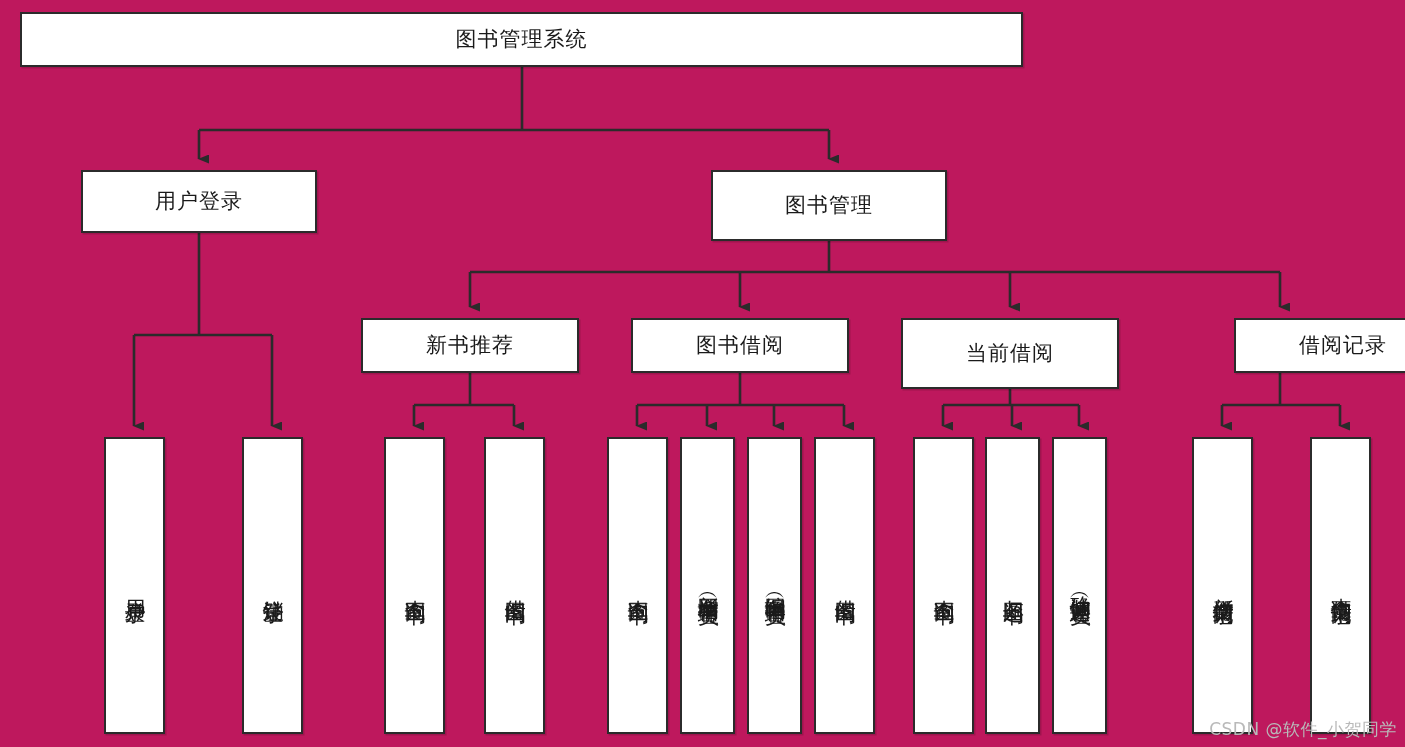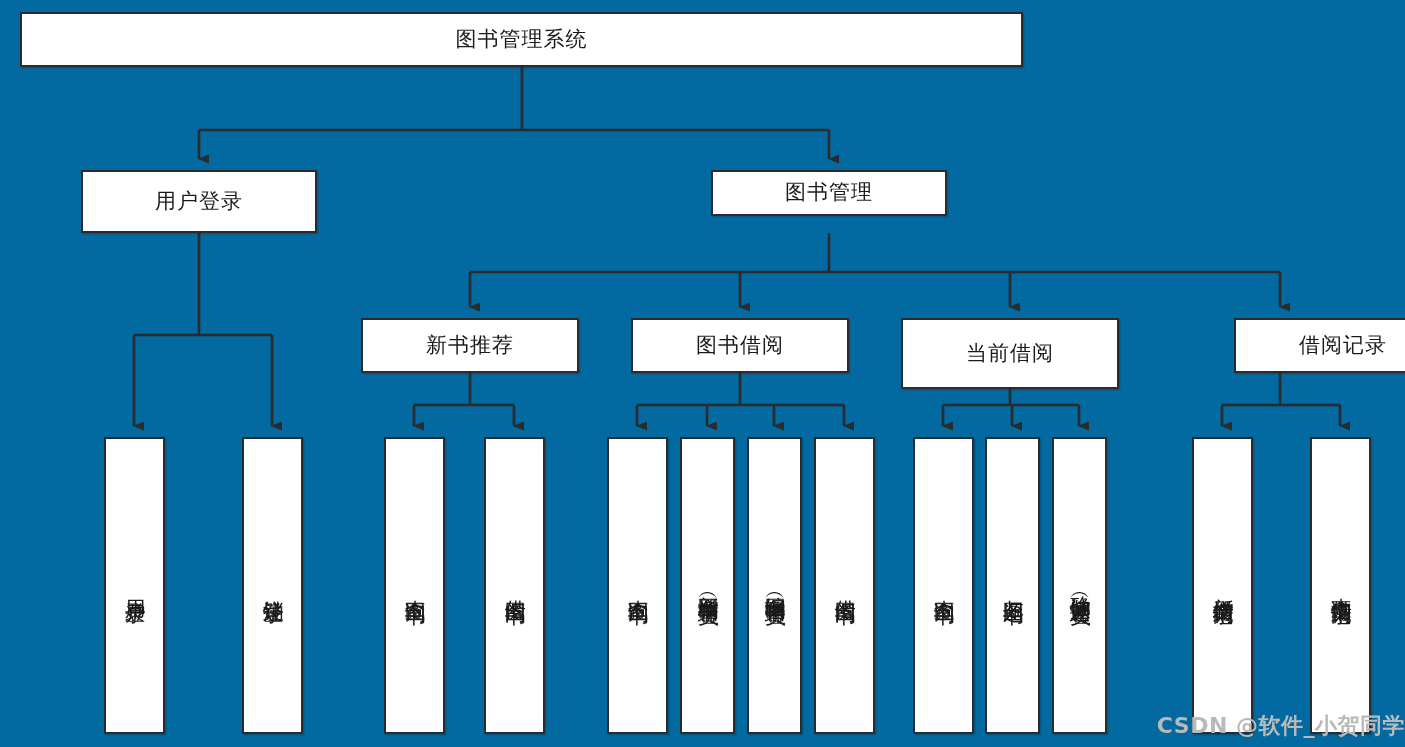--- a/index.html
+++ b/index.html
@@ -7,21 +7,21 @@
     padding: 0;
     background: #ffffff;
   }
   body {
     font-family: "DejaVu Sans", "Liberation Sans", sans-serif;
   }
   #canvas {
     position: relative;
     width: 1405px;
     height: 747px;
-    background: #0369a1;
+    background: #be185d;
     overflow: hidden;
   }
   svg.wires {
     position: absolute;
     left: 0;
     top: 0;
     width: 1405px;
     height: 747px;
     pointer-events: none;
   }
@@ -50,28 +50,27 @@
     letter-spacing: 1.5px;
     padding: 8px 0;
   }
   .node.vert > span {
     display: block;
     writing-mode: vertical-rl;
     text-orientation: upright;
   }
   #watermark {
     position: absolute;
-    right: 0;
+    right: 8px;
     bottom: 6px;
-    font-size: 22px;
+    font-size: 17px;
     color: #b9b9b9;
     letter-spacing: 0.5px;
     white-space: nowrap;
     pointer-events: none;
-    font-weight: bold;
   }
 </style>
 </head>
 <body>
 
 <div id="canvas">
 
   <svg class="wires" viewBox="0 0 1405 747" xmlns="http://www.w3.org/2000/svg">
     <defs>
       <marker id="arrowhead" markerWidth="9" markerHeight="11" refX="4.5" refY="10" orient="auto" markerUnits="userSpaceOnUse">
@@ -115,21 +114,21 @@
       </g>
   </svg>
 
   <div class="node horiz" style="left: 20px; top: 12px; width: 1003px; height: 55px;">
     <span>图书管理系统</span>
   </div>
 
   <div class="node horiz" style="left: 81px; top: 170px; width: 236px; height: 63px;">
     <span>用户登录</span>
   </div>
-  <div class="node horiz" style="left: 711px; top: 170px; width: 236px; height: 46px;">
+  <div class="node horiz" style="left: 711px; top: 170px; width: 236px; height: 71px;">
     <span>图书管理</span>
   </div>
 
   <div class="node horiz" style="left: 361px; top: 318px; width: 218px; height: 55px;">
     <span>新书推荐</span>
   </div>
   <div class="node horiz" style="left: 631px; top: 318px; width: 218px; height: 55px;">
     <span>图书借阅</span>
   </div>
   <div class="node horiz" style="left: 901px; top: 318px; width: 218px; height: 71px;">

